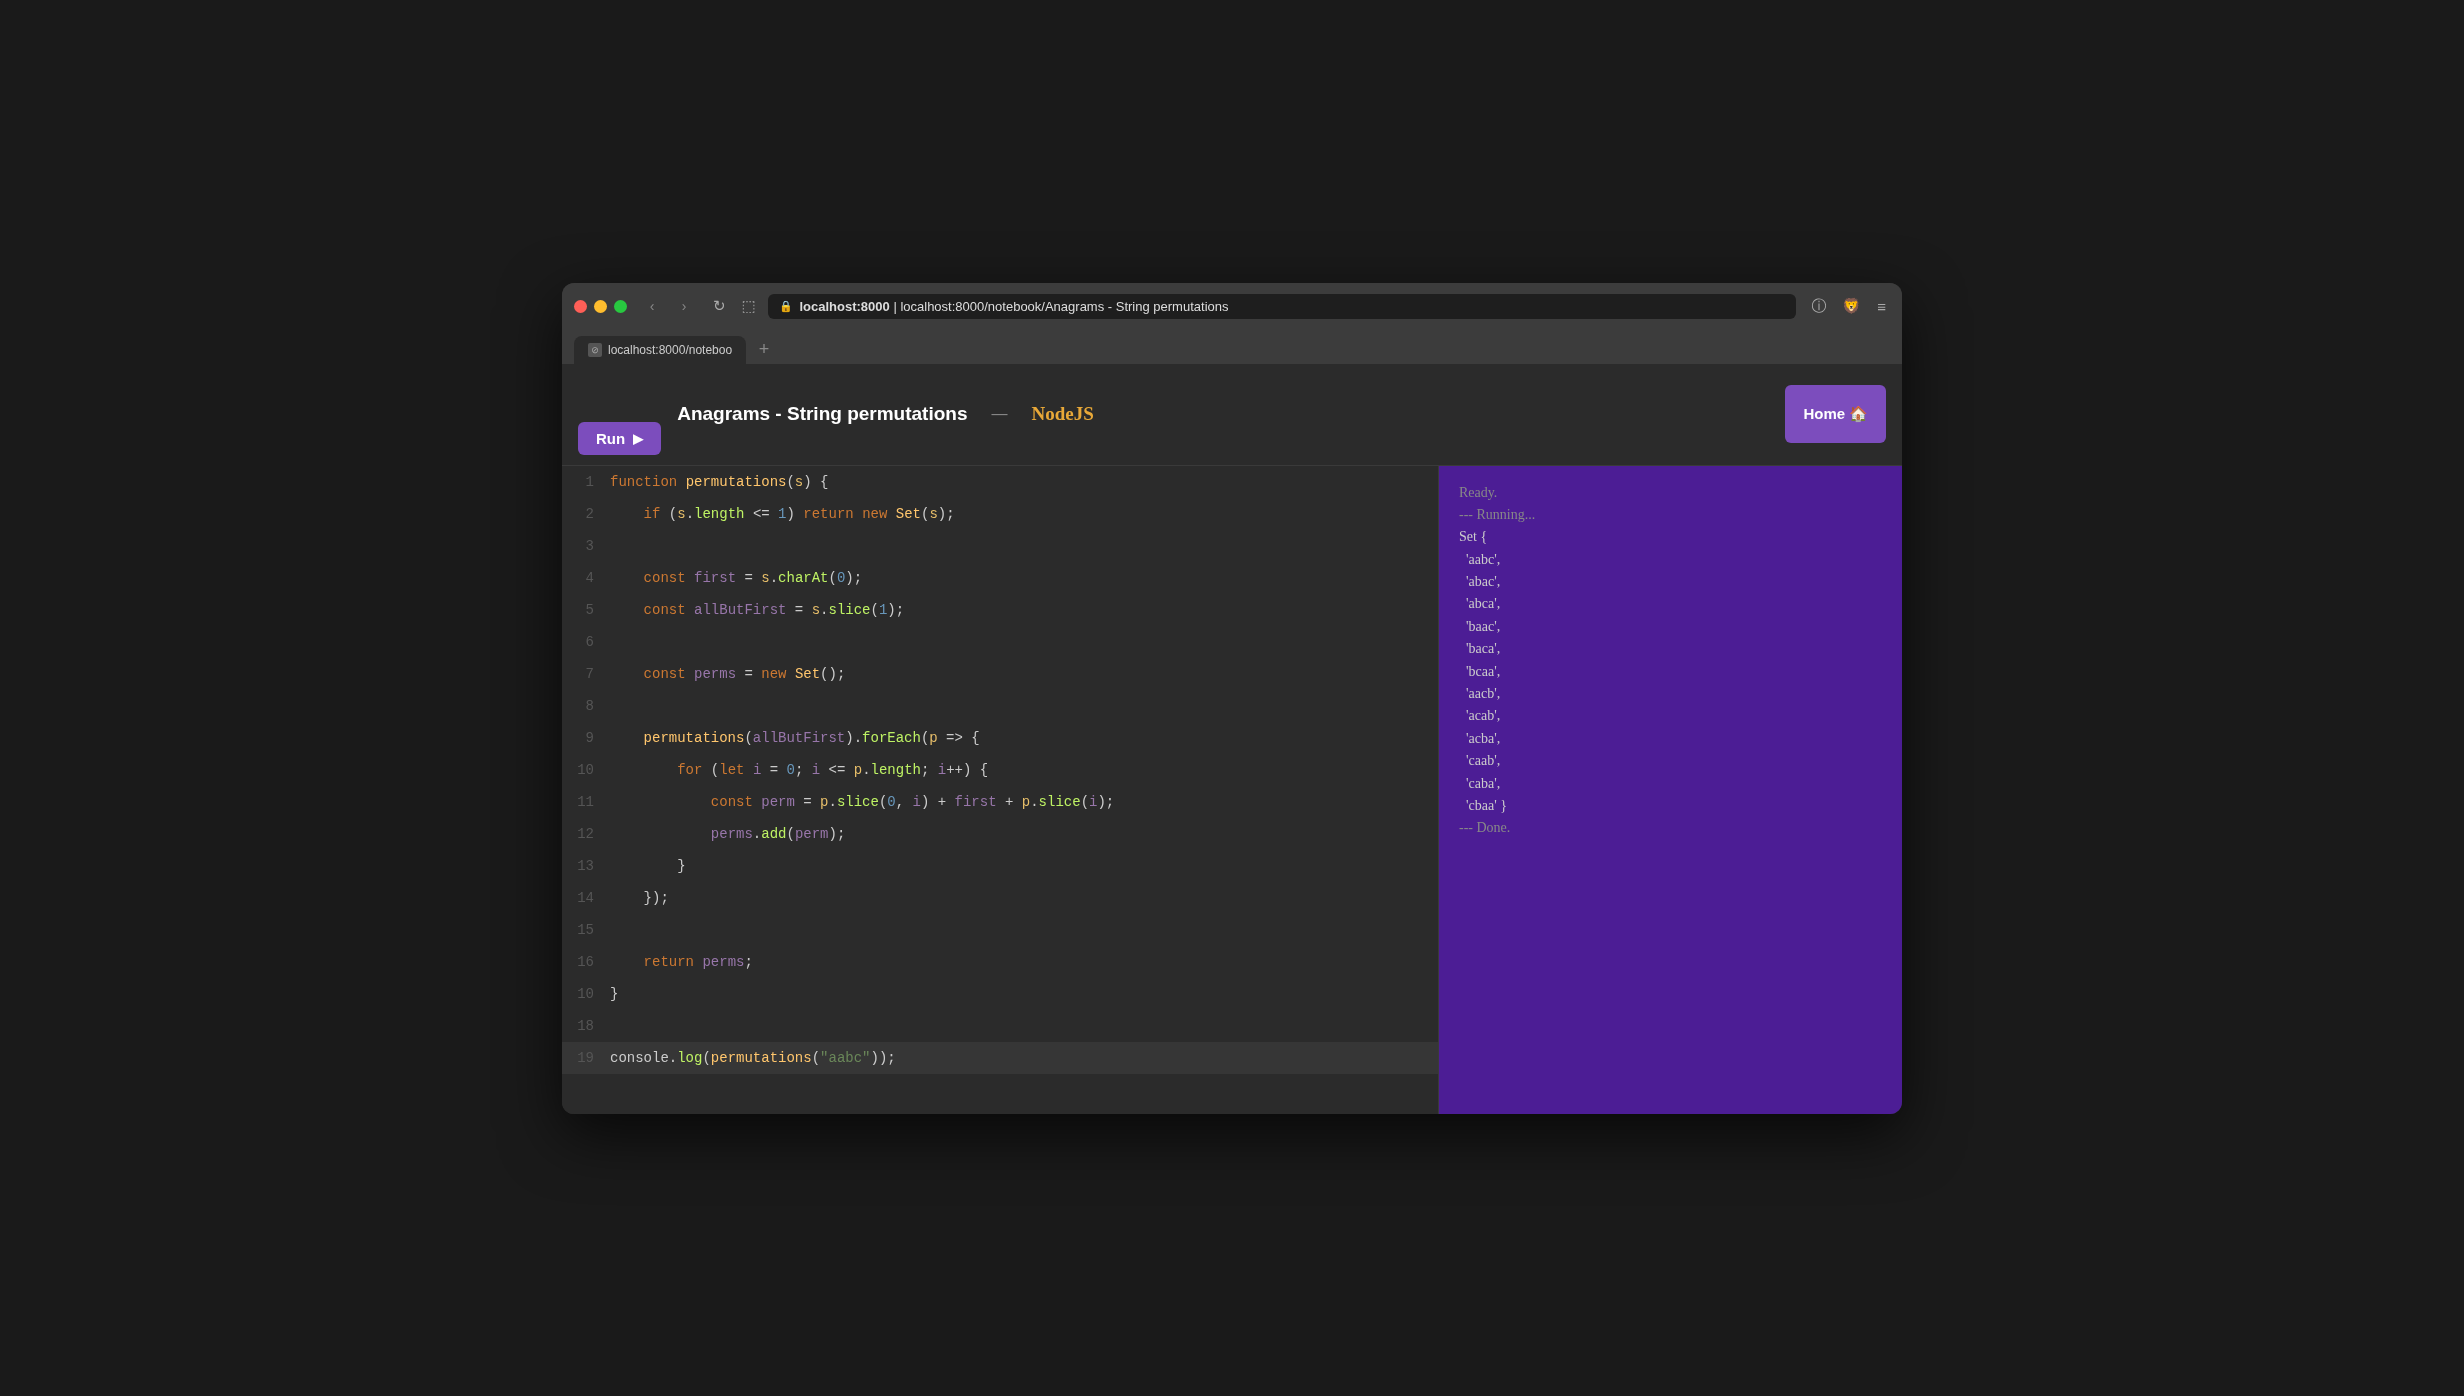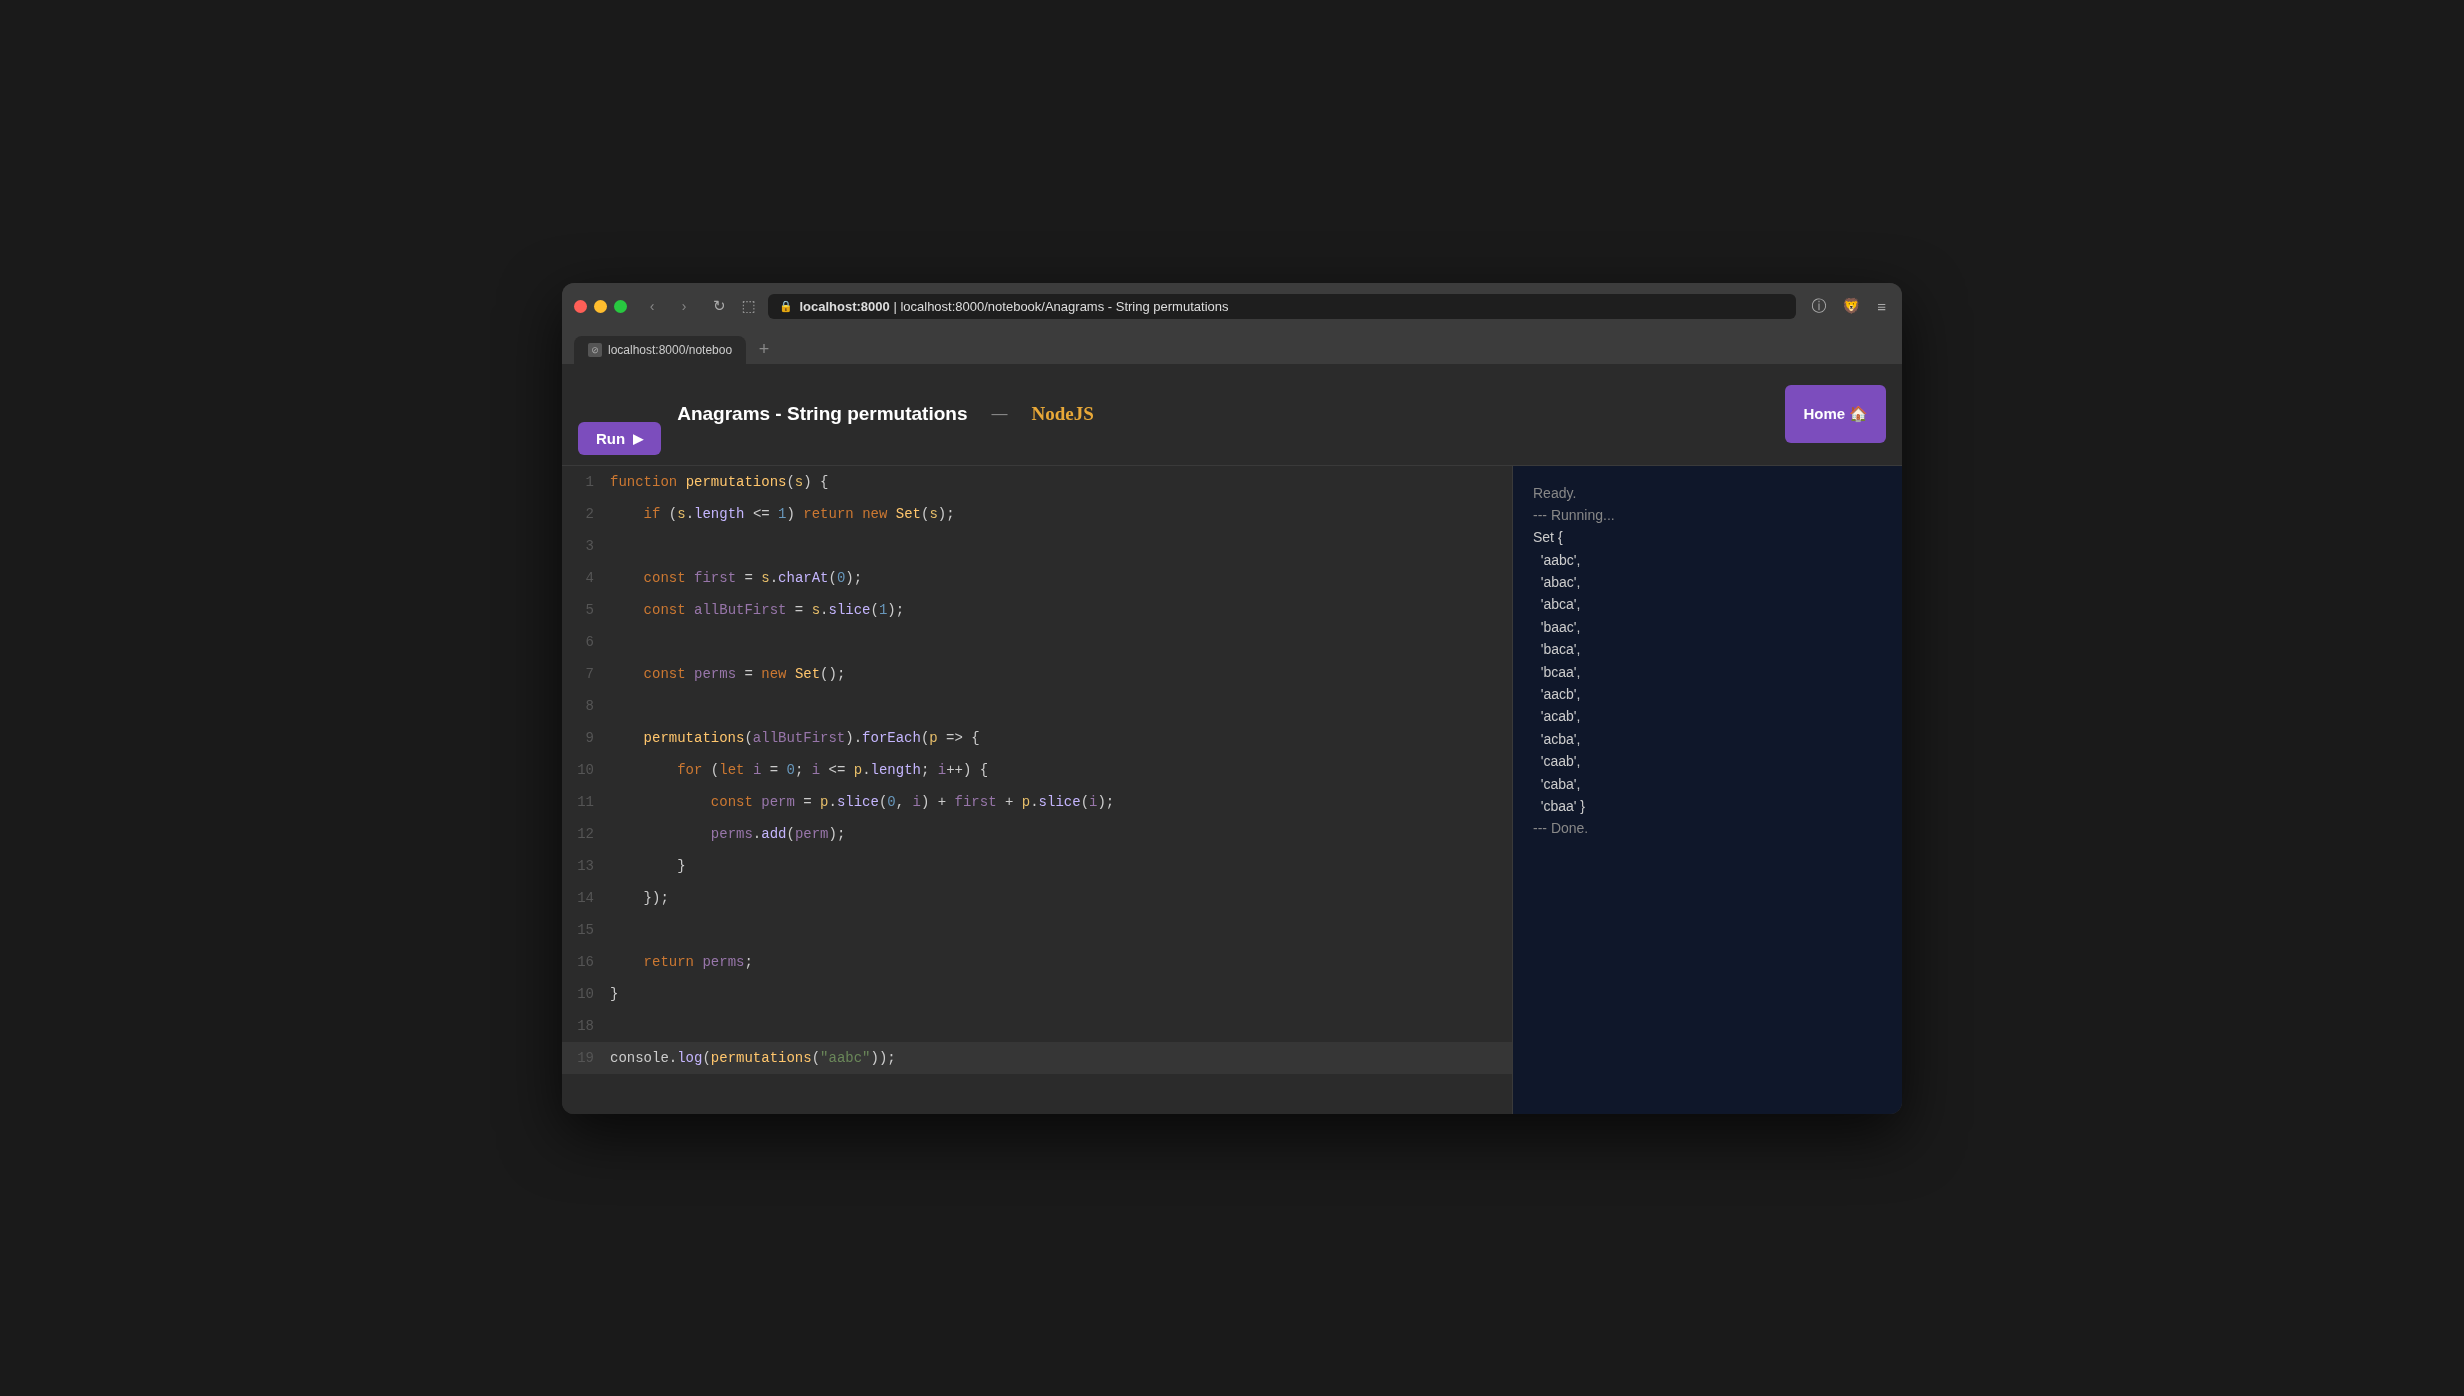--- a/index.html
+++ b/index.html
@@ -237,25 +237,25 @@
     }
 
     .code-editor {
       flex: 1;
       background: #2b2b2b;
       padding: 0;
       overflow-y: auto;
     }
 
     .code-output {
-      width: 390px;
-      background: #0f172a;
+      width: 464px;
+      background: #4c1d95;
       border-left: 1px solid #3a3a3a;
       padding: 16px 20px;
-      font-family: Liberation Sans, sans-serif;
+      font-family: Liberation Serif, serif;
       font-size: 14px;
       color: #ccc;
     }
 
     .output-line {
       line-height: 1.6;
     }
 
     .output-comment {
       color: #888;
@@ -297,21 +297,21 @@
       color: #ccc;
       text-align: center;
     }
 
     
     .kw { color: #cc7832; }        
     .fn { color: #ffc66d; }        
     .str { color: #6a8759; }       
     .num { color: #6897bb; }       
     .var-name { color: #9876aa; }  
-    .method { color: #c4b5fd; }    
+    .method { color: #bef264; }    
     .param { color: #e8bf6a; }   
     .plain { color: #ccc; }
 
     .code-content-area {
       display: flex;
       flex: 1;
     }
 
     .bottom-padding {
       height: 40px;

